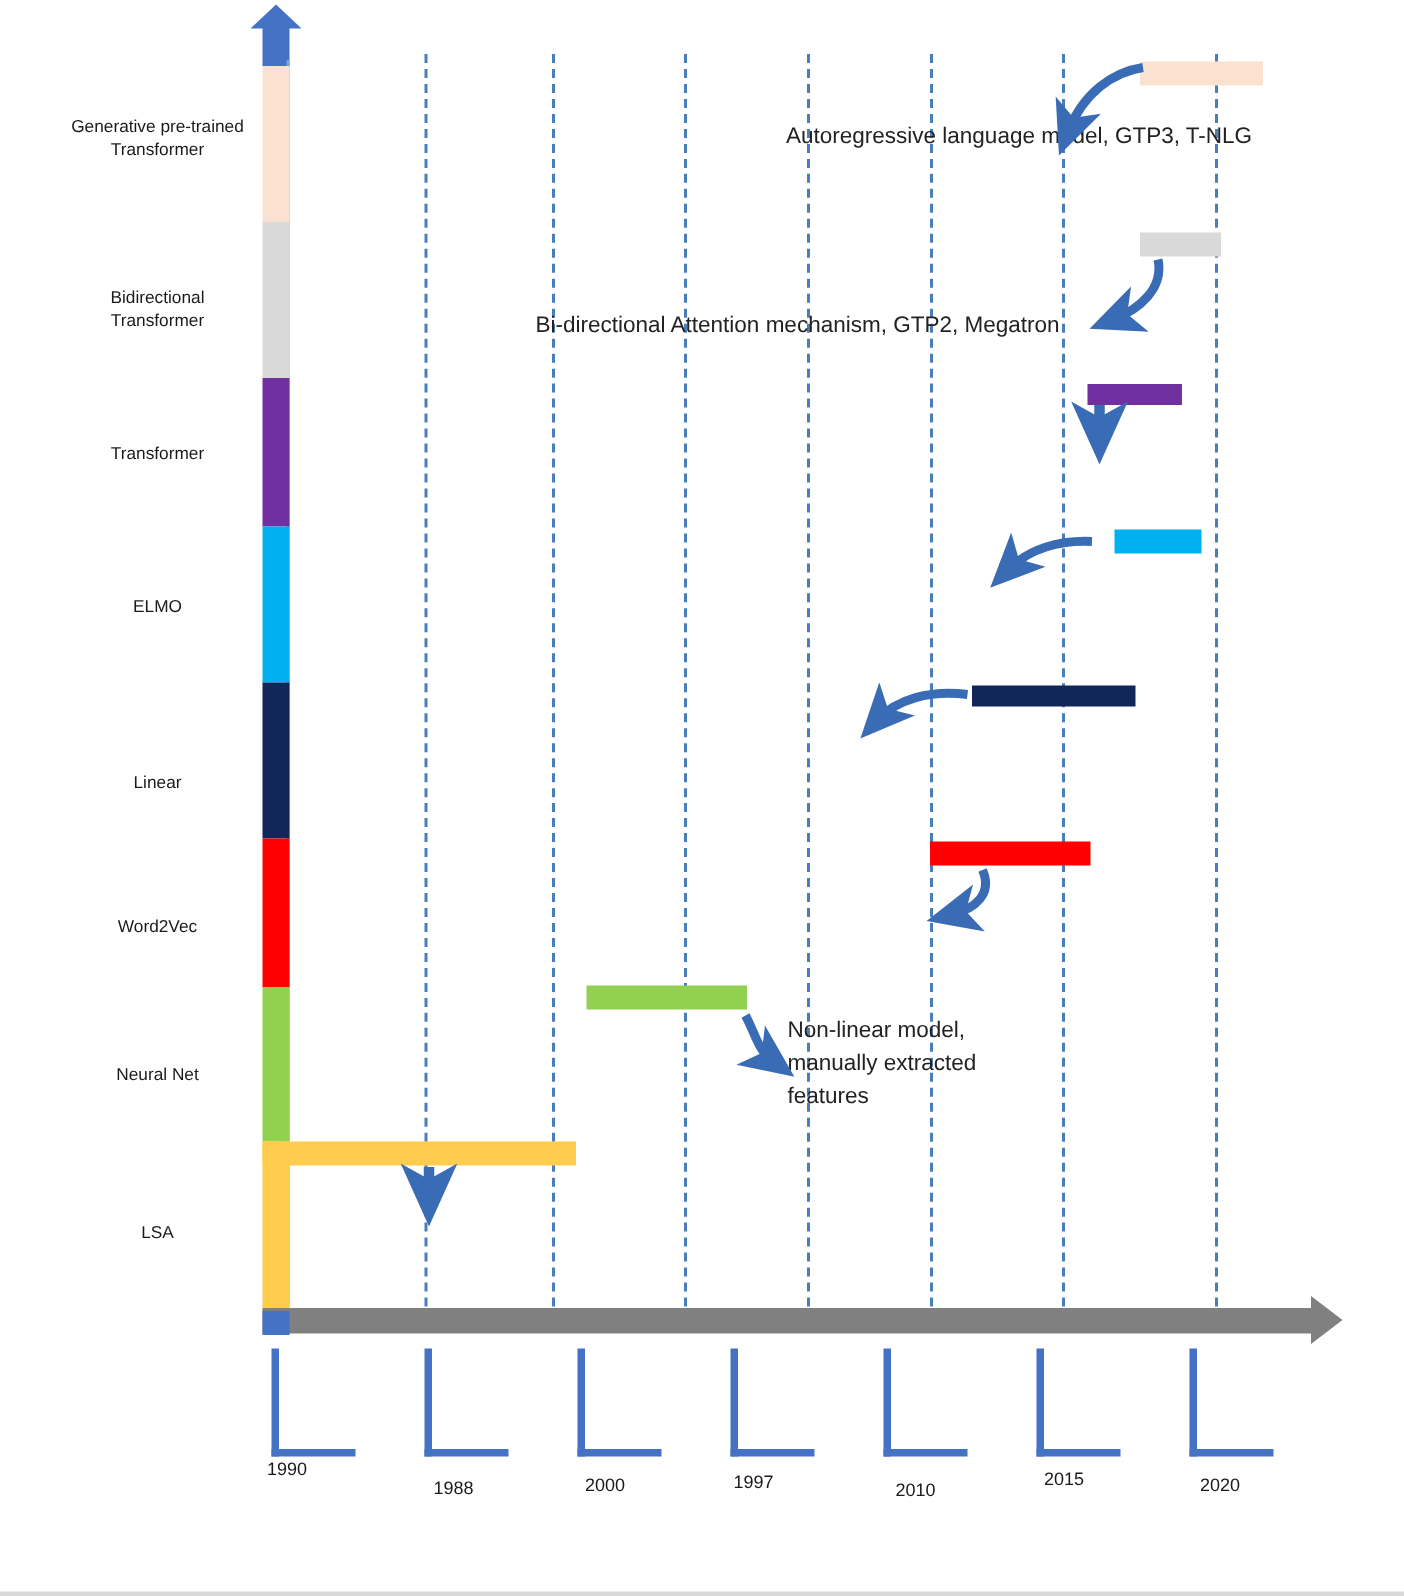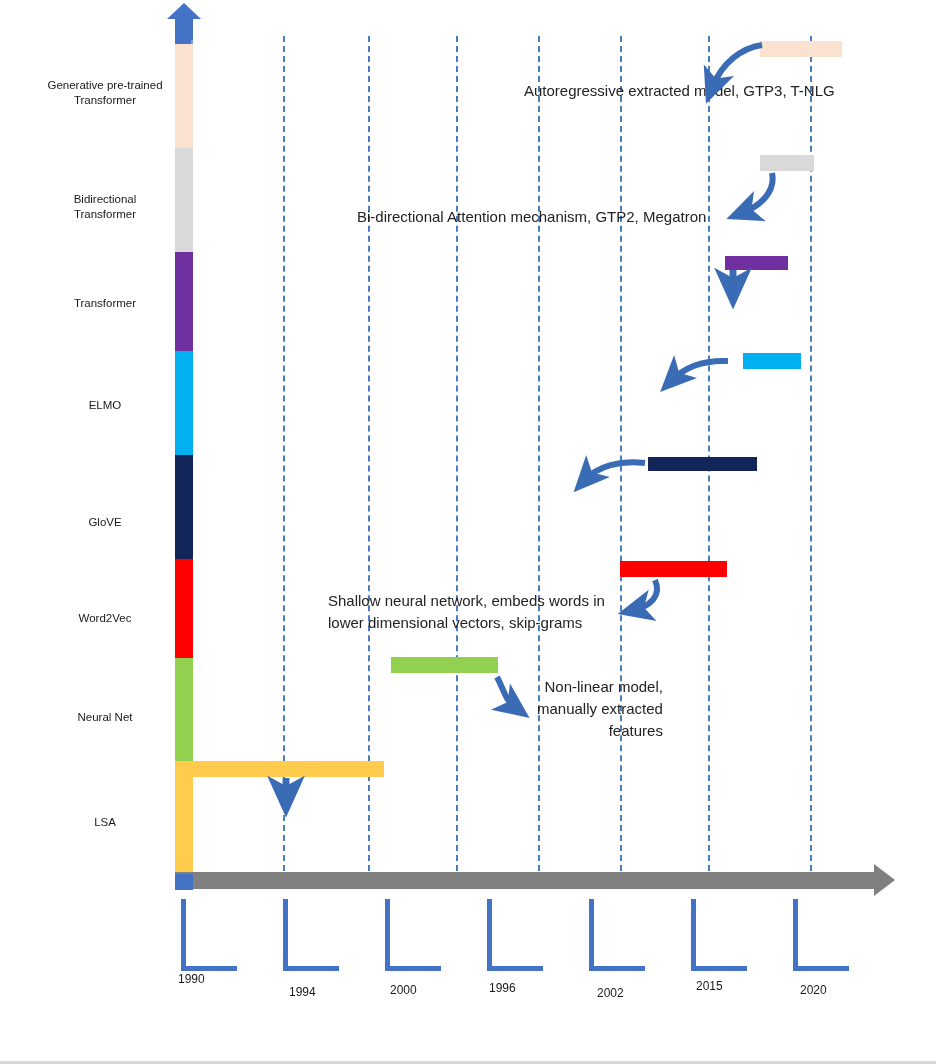--- a/index.html
+++ b/index.html
@@ -201,39 +201,37 @@
       <div class="spine-seg" style="top:761px; height:113px; background:#FFCC4D;"></div>
     </div>
 
     <div class="row-label" style="top:78px">Generative
 pre-trained
 Transformer</div>
     <div class="row-label" style="top:192px">Bidirectional
 Transformer</div>
     <div class="row-label" style="top:296px">Transformer</div>
     <div class="row-label" style="top:398px">ELMO</div>
-    <div class="row-label" style="top:515px">GloVE</div>
+    <div class="row-label" style="top:515px">Linear</div>
     <div class="row-label" style="top:611px">Word2Vec</div>
     <div class="row-label" style="top:710px">Neural Net</div>
     <div class="row-label" style="top:815px">LSA</div>
 
     <div class="era-bar" style="left:760px; top:41px;  width:82px;  background:#FBE2D0;"></div>
     <div class="era-bar" style="left:760px; top:155px; width:54px;  background:#D9D9D9;"></div>
     <div class="era-bar" style="left:725px; top:256px; width:63px; height:14px; background:#7030A0;"></div>
     <div class="era-bar" style="left:743px; top:353px; width:58px;  background:#00B0F0;"></div>
     <div class="era-bar" style="left:648px; top:457px; width:109px; height:14px; background:#12265A;"></div>
     <div class="era-bar" style="left:620px; top:561px; width:107px; background:#FF0000;"></div>
     <div class="era-bar" style="left:391px; top:657px; width:107px; background:#92D050;"></div>
     <div class="era-bar" style="left:175px; top:761px; width:209px; background:#FFCC4D;"></div>
 
-    <div class="ann" style="left:524px; top:80px;">Autoregressive extracted model, GTP3, T-NLG</div>
+    <div class="ann" style="left:524px; top:80px;">Autoregressive language model, GTP3, T-NLG</div>
     <div class="ann" style="left:357px; top:206px;">Bi-directional Attention mechanism, GTP2, Megatron</div>
-    <div class="ann" style="left:328px; top:590px;">Shallow neural network, embeds words in
-lower dimensional vectors, skip-grams</div>
-    <div class="ann" style="left:537px; top:676px;text-align:right;">Non-linear model,
+    <div class="ann" style="left:525px; top:676px;">Non-linear model,
 manually extracted
 features</div>
 
     <svg id="arrows" viewBox="0 0 936 1005">
       <defs>
         <marker id="ah" markerWidth="6" markerHeight="6" refX="3.2" refY="3" orient="auto">
           <path d="M0,0.3 L6,3 L0,5.7 L1.5,3 Z" fill="#3a6cb5"></path>
         </marker>
       </defs>
 
@@ -280,24 +278,24 @@
     <div class="tick" style="left:691px">
         <div class="v"></div>
         <div class="h"></div>
       </div>
     <div class="tick" style="left:793px">
         <div class="v"></div>
         <div class="h"></div>
       </div>
 
     <div class="tick-label" style="left:178px; top:972px;">1990</div>
-    <div class="tick-label" style="left:289px; top:985px;">1994</div>
+    <div class="tick-label" style="left:289px; top:985px;">1988</div>
     <div class="tick-label" style="left:390px; top:983px;">2000</div>
-    <div class="tick-label" style="left:489px; top:981px;">1996</div>
-    <div class="tick-label" style="left:597px; top:986px;">2002</div>
+    <div class="tick-label" style="left:489px; top:981px;">1997</div>
+    <div class="tick-label" style="left:597px; top:986px;">2010</div>
     <div class="tick-label" style="left:696px; top:979px;">2015</div>
     <div class="tick-label" style="left:800px; top:983px;">2020</div>
 
   </div>
 
   <div id="caption-bar">
     
   </div>
   <div class="rule-bottom"></div>
 

